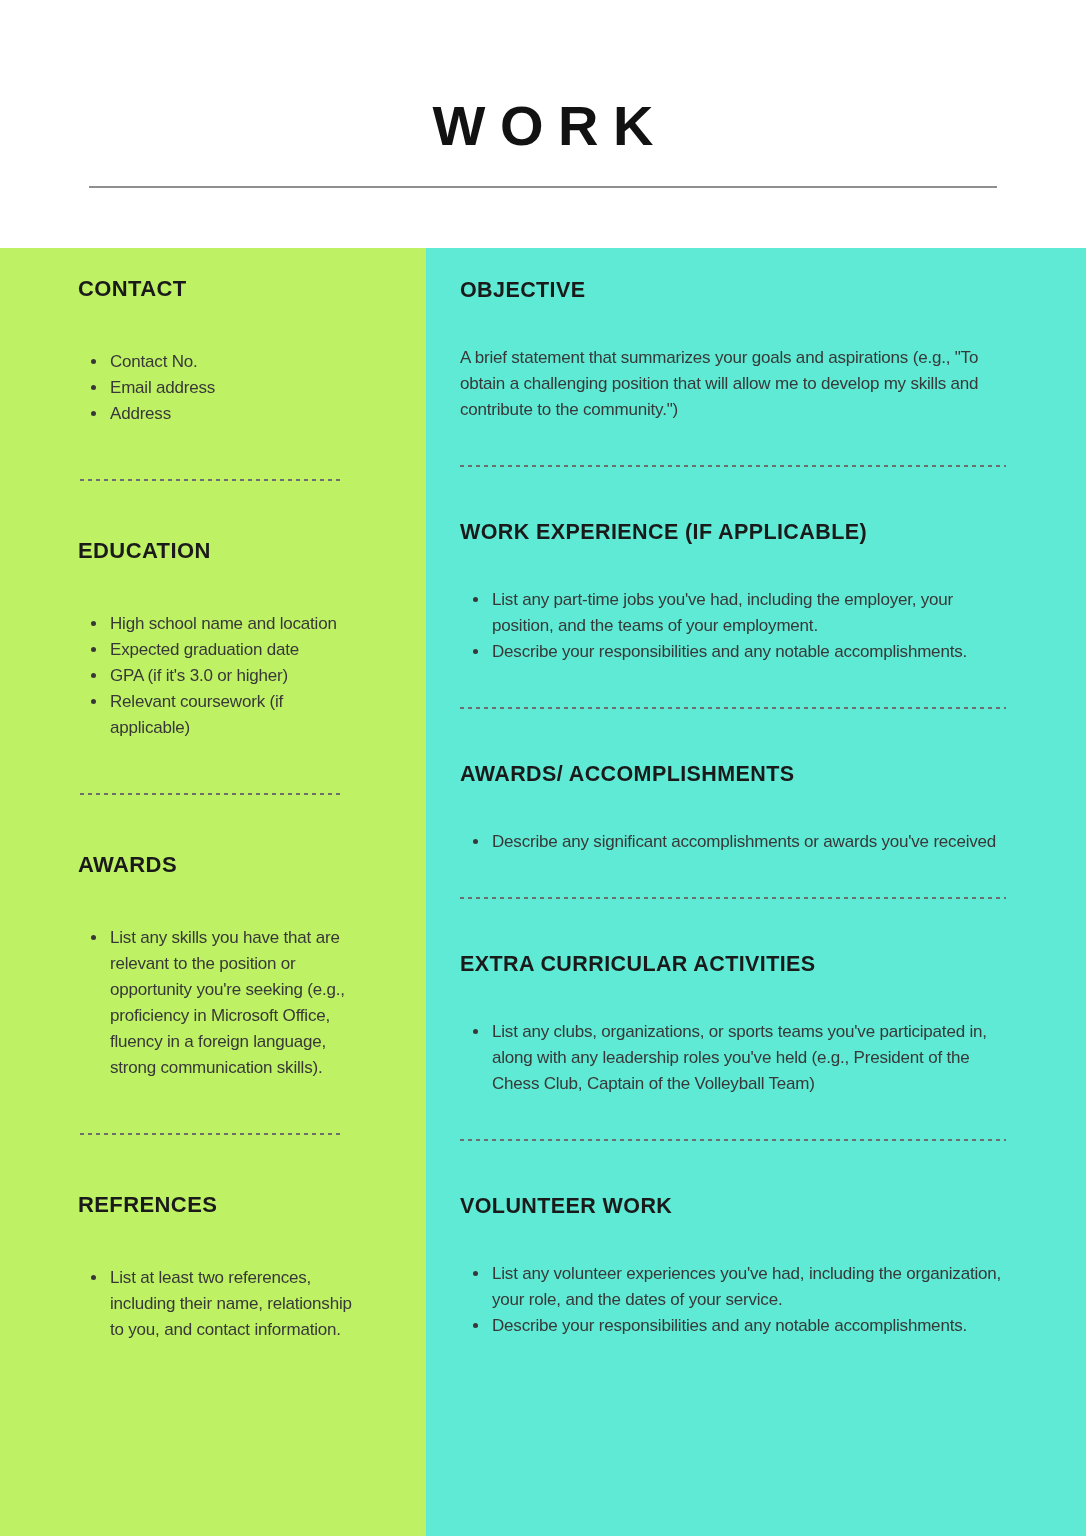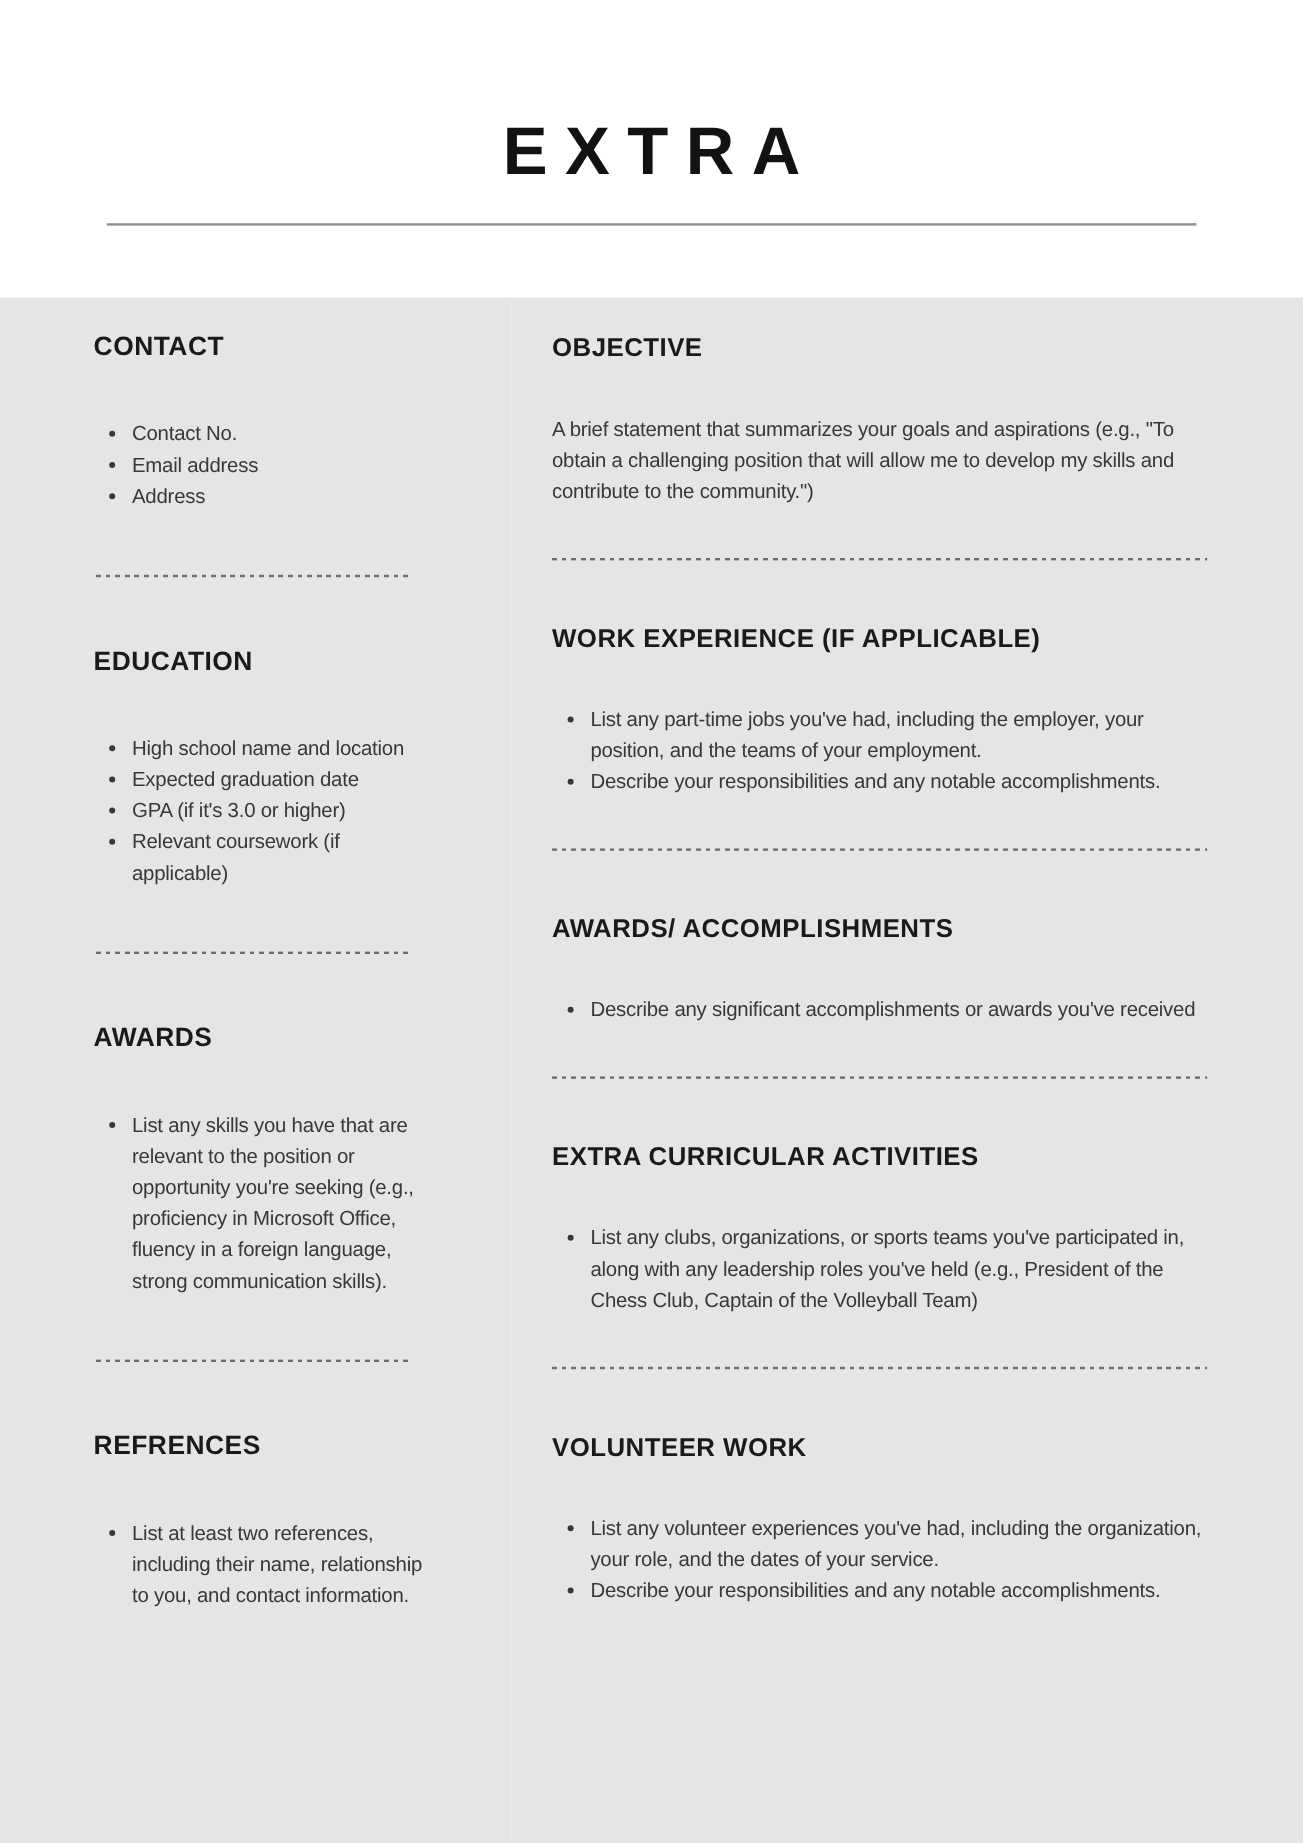--- a/index.html
+++ b/index.html
@@ -32,26 +32,26 @@
     border: none;
     border-top: 2px solid #8f8f8f;
   }
 
   
   .columns { flex: 1; display: flex; align-items: stretch; }
 
   .sidebar {
     width: 426px;
     flex: 0 0 426px;
-    background: #e5e5e5;
+    background: #bef264;
     padding: 25px 60px 40px 78px;
   }
   .main {
     flex: 1;
-    background: #e5e5e5;
+    background: #5eead4;
     padding: 27px 80px 40px 34px;
   }
 
   
   h2.sec-head {
     font-size: 22px;
     font-weight: 700;
     letter-spacing: 0.4px;
     color: #1a1a1a;
     line-height: 31px;
@@ -76,21 +76,21 @@
   .main .dash-divider { width: 100%; margin: 42px 0 50px 0; }
 
   section:last-child .dash-divider { display: none; }
 </style>
 </head>
 <body>
 
 <div class="page">
 
   <header class="header">
-    <h1 class="name-title">EXTRA</h1>
+    <h1 class="name-title">WORK</h1>
     <hr class="header-rule">
   </header>
 
   <div class="columns">
 
     <aside class="sidebar">
 
       <section>
         <h2 class="sec-head">CONTACT</h2>
         <ul class="blist">

